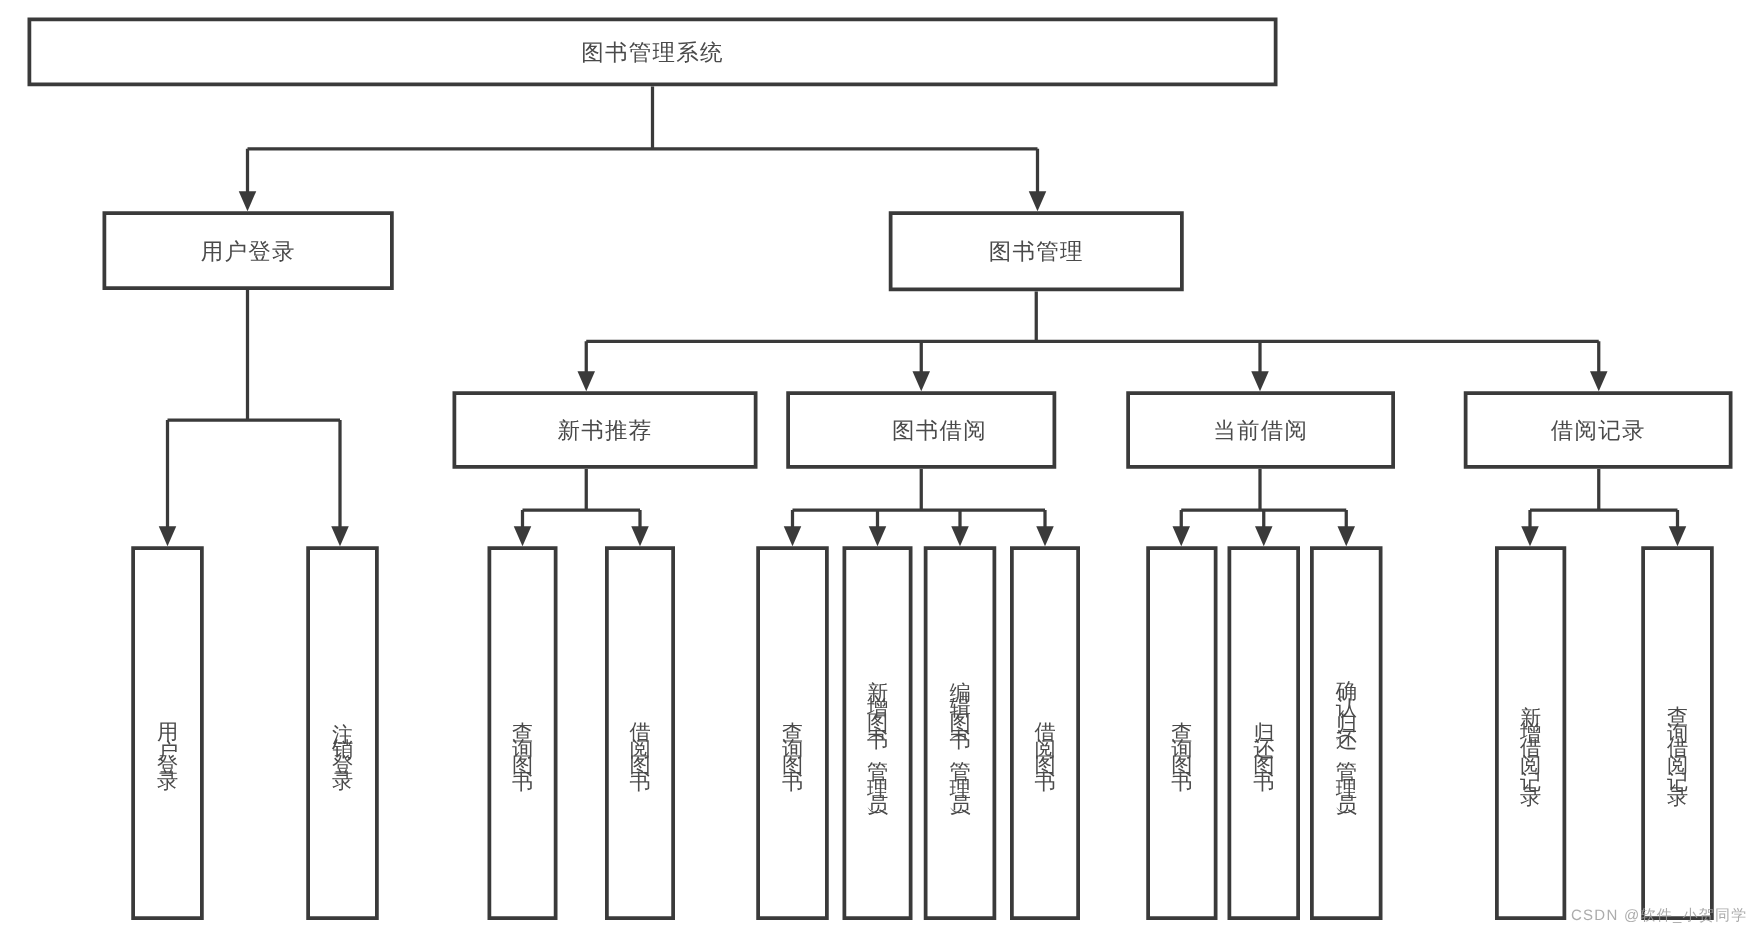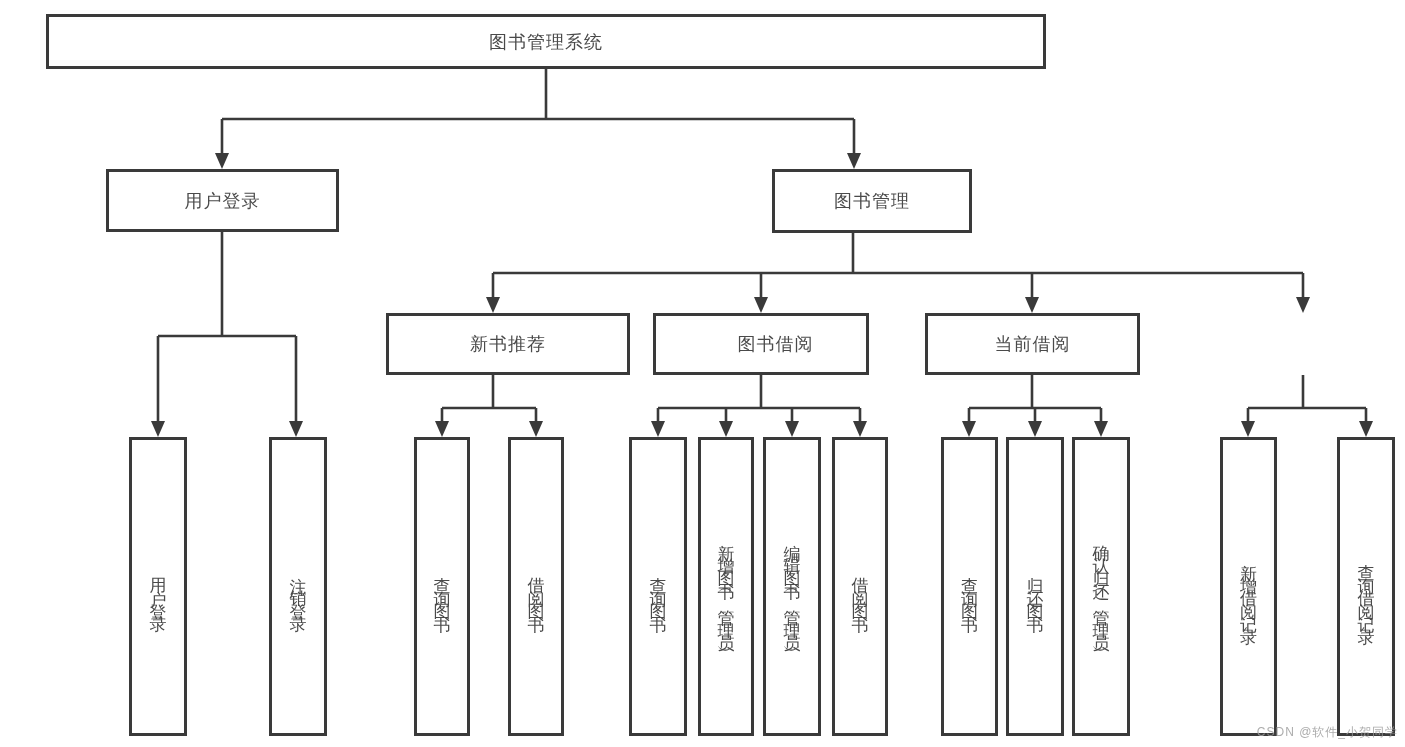--- a/index.html
+++ b/index.html
@@ -1,30 +1,30 @@
 <!DOCTYPE html>
 <html><head>
 <meta charset="utf-8">
 <style>
   html,body{margin:0;padding:0;background:#ffffff;}
   body{width:1405px;height:747px;position:relative;overflow:hidden;
        font-family:"Liberation Sans","DejaVu Sans",sans-serif;}
-  .canvas{position:absolute;inset:0;margin-left:24px;}
+  .canvas{position:absolute;inset:0;}
   svg.wires{position:absolute;left:0;top:0;z-index:1;}
   .node{position:absolute;box-sizing:border-box;background:#ffffff;
         border:3px solid #3a3a3a;color:#4a4a4a;z-index:2;
         display:flex;align-items:center;justify-content:center;}
   .node.h{font-size:18px;letter-spacing:1px;}
   .node.v{writing-mode:vertical-rl;text-orientation:mixed;
           font-size:17px;letter-spacing:13px;line-height:1;
           padding-top:6px;}
   
   #box-root        {left:22px;  top:14px;  width:1000px;height:55px;}
   #box-user-login  {left:82px;  top:169px; width:233px; height:63px;}
-  #box-book-mgmt   {left:748px; top:169px; width:200px; height:64px;text-align:right;}
+  #box-book-mgmt   {left:711px; top:169px; width:236px; height:64px;text-align:right;}
   #box-new-rec     {left:362px; top:313px; width:244px; height:62px;}
   #box-borrow      {left:629px; top:313px; width:216px; height:62px;padding-left:29px;}
   #box-current     {left:901px; top:313px; width:215px; height:62px;}
   #box-record      {left:1171px;top:313px; width:215px; height:62px;}
   
   .leaf{top:437px;height:299px;}
   #leaf-user-login   {left:105px; width:58px;}
   #leaf-logout       {left:245px; width:58px;}
   #leaf-query1       {left:390px; width:56px;}
   #leaf-borrow1      {left:484px; width:56px;}
@@ -86,20 +86,21 @@
   </svg>
 
   <div class="node h" id="box-root">图书管理系统</div>
 
   <div class="node h" id="box-user-login">用户登录</div>
   <div class="node h" id="box-book-mgmt">图书管理</div>
 
   <div class="node h" id="box-new-rec">新书推荐</div>
   <div class="node h" id="box-borrow">图书借阅</div>
   <div class="node h" id="box-current">当前借阅</div>
+  <div class="node h" id="box-record">借阅记录</div>
 
   <div class="node v leaf" id="leaf-user-login">用户登录</div>
   <div class="node v leaf" id="leaf-logout">注销登录</div>
 
   <div class="node v leaf" id="leaf-query1">查询图书</div>
   <div class="node v leaf" id="leaf-borrow1">借阅图书</div>
 
   <div class="node v leaf" id="leaf-query2">查询图书</div>
   <div class="node v leaf" id="leaf-add-book">新增图书（管理员）</div>
   <div class="node v leaf" id="leaf-edit-book">编辑图书（管理员）</div>

